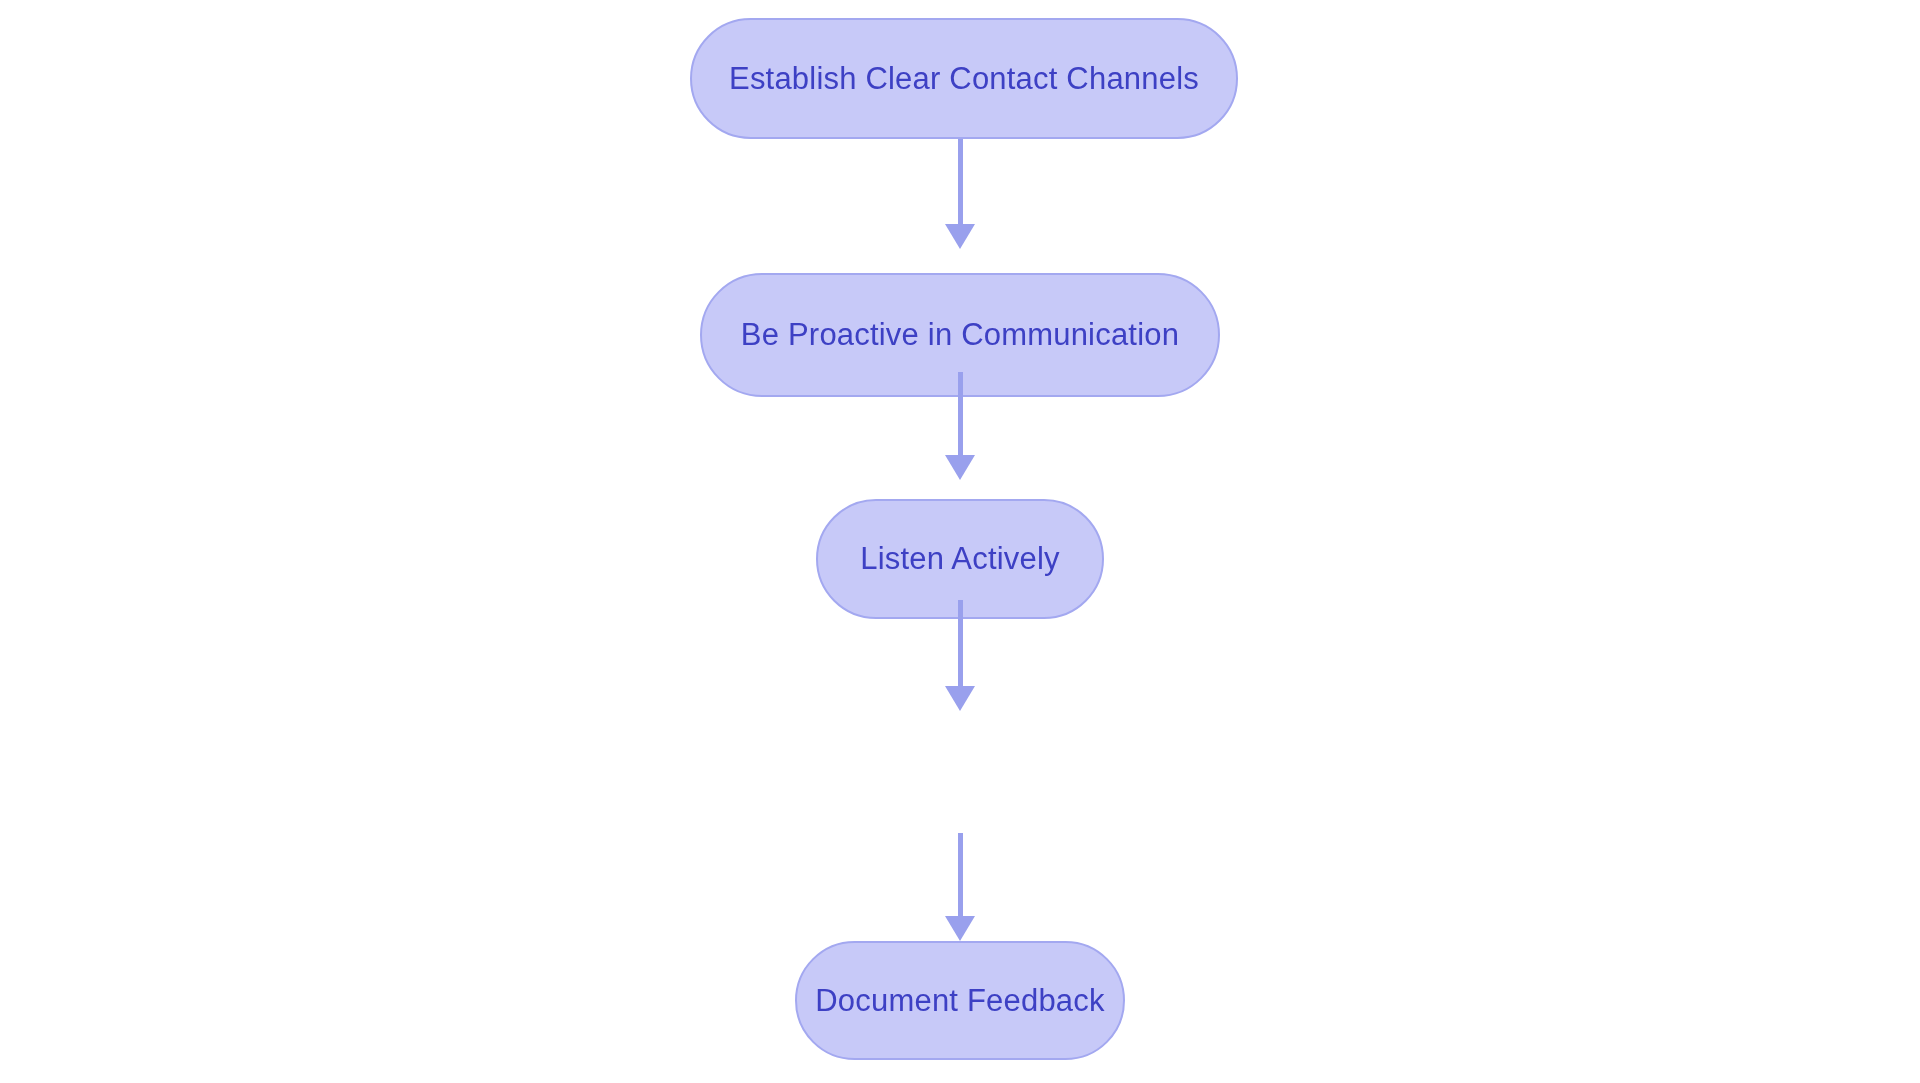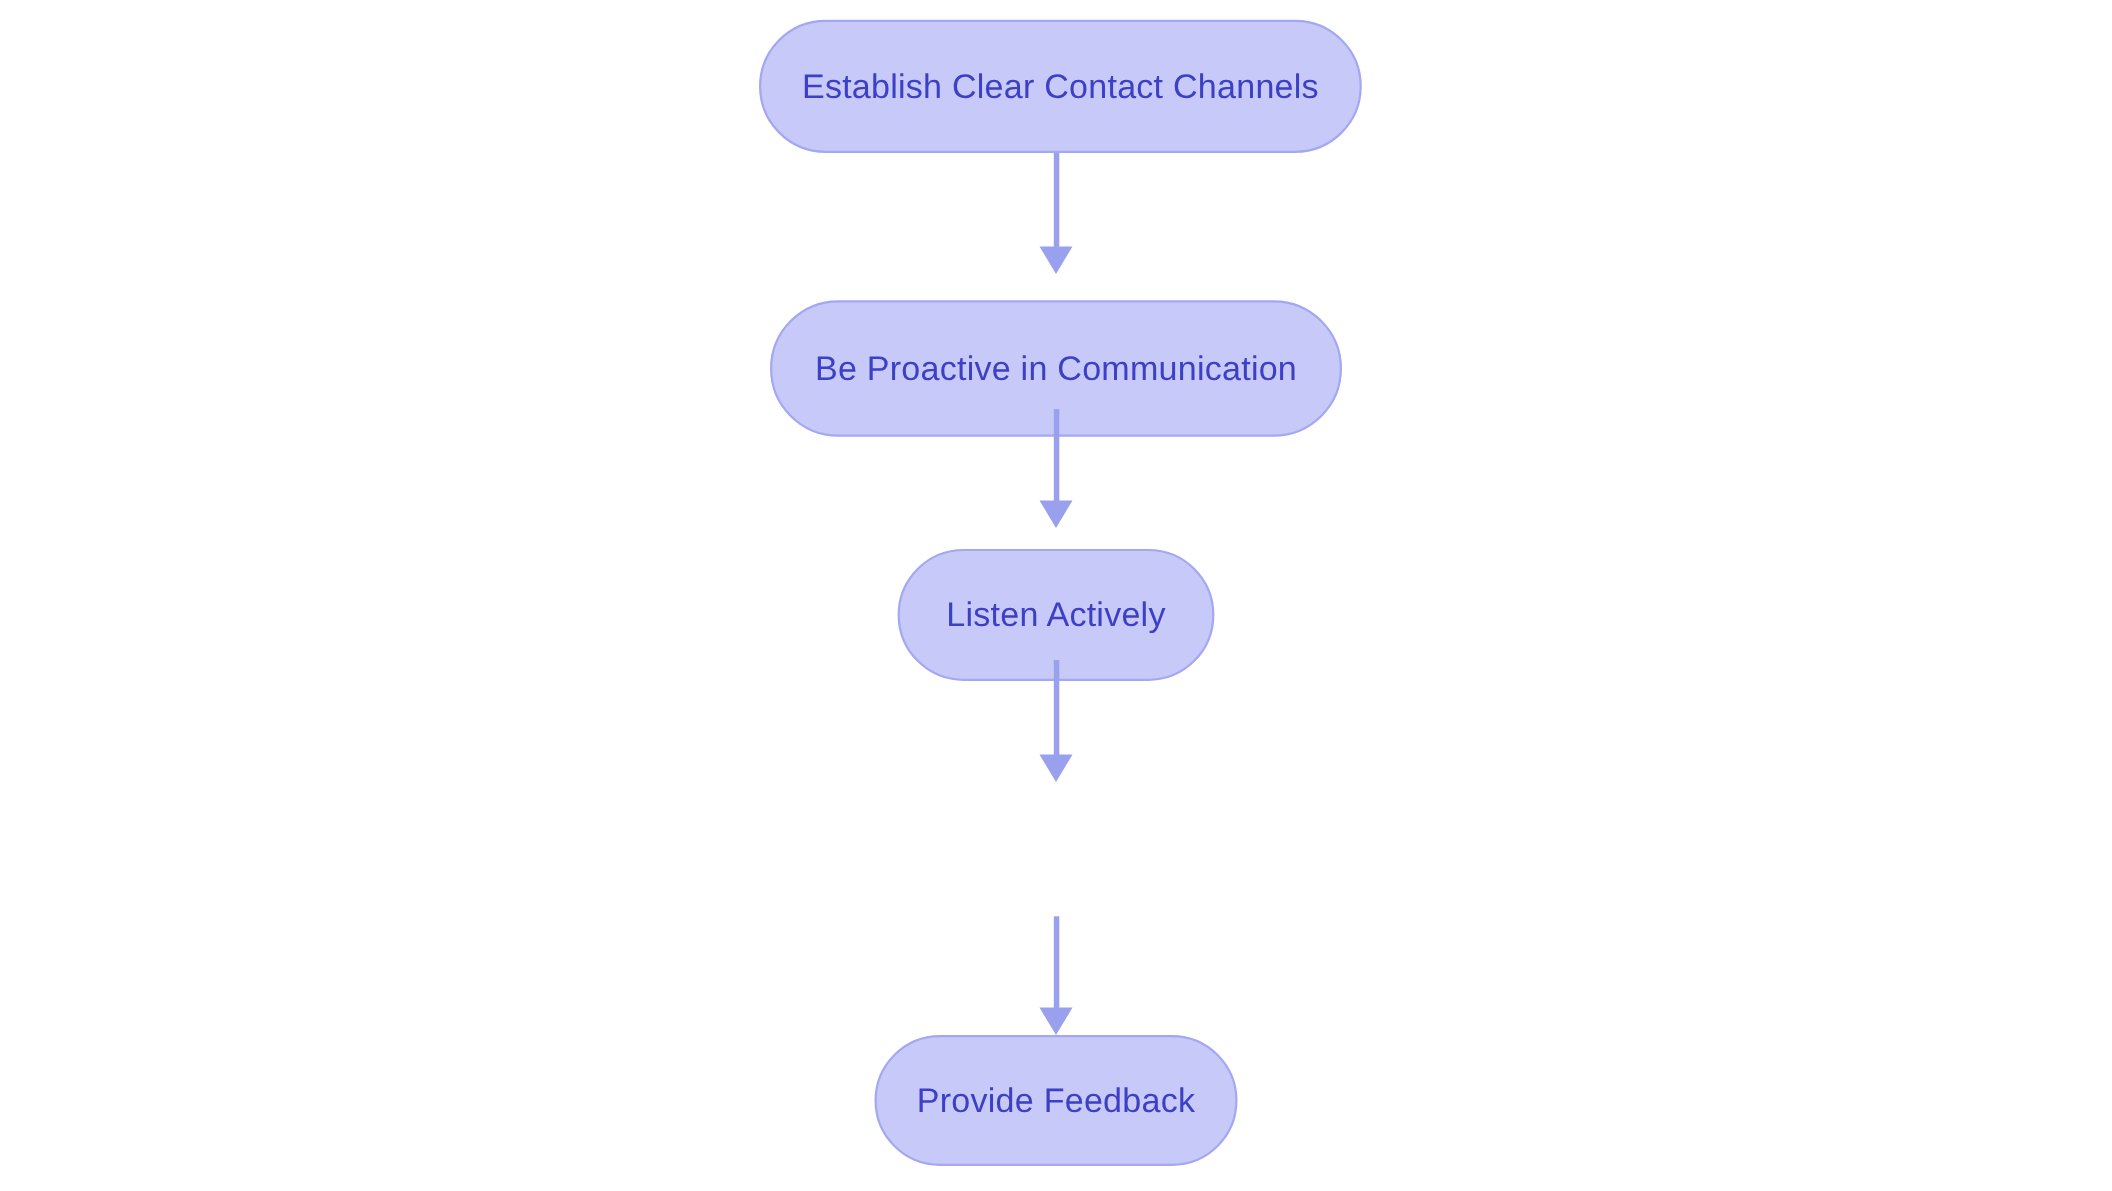--- a/index.html
+++ b/index.html
@@ -101,16 +101,16 @@
     <span class="head"></span>
   </div>
 
 
   <div class="connector connector-4">
     <span class="shaft"></span>
     <span class="head"></span>
   </div>
 
   <div class="node node-5">
-    <span class="node-label">Provide Feedback</span>
+    <span class="node-label">Document Feedback</span>
   </div>
 
 </div>
 
 </body></html>

